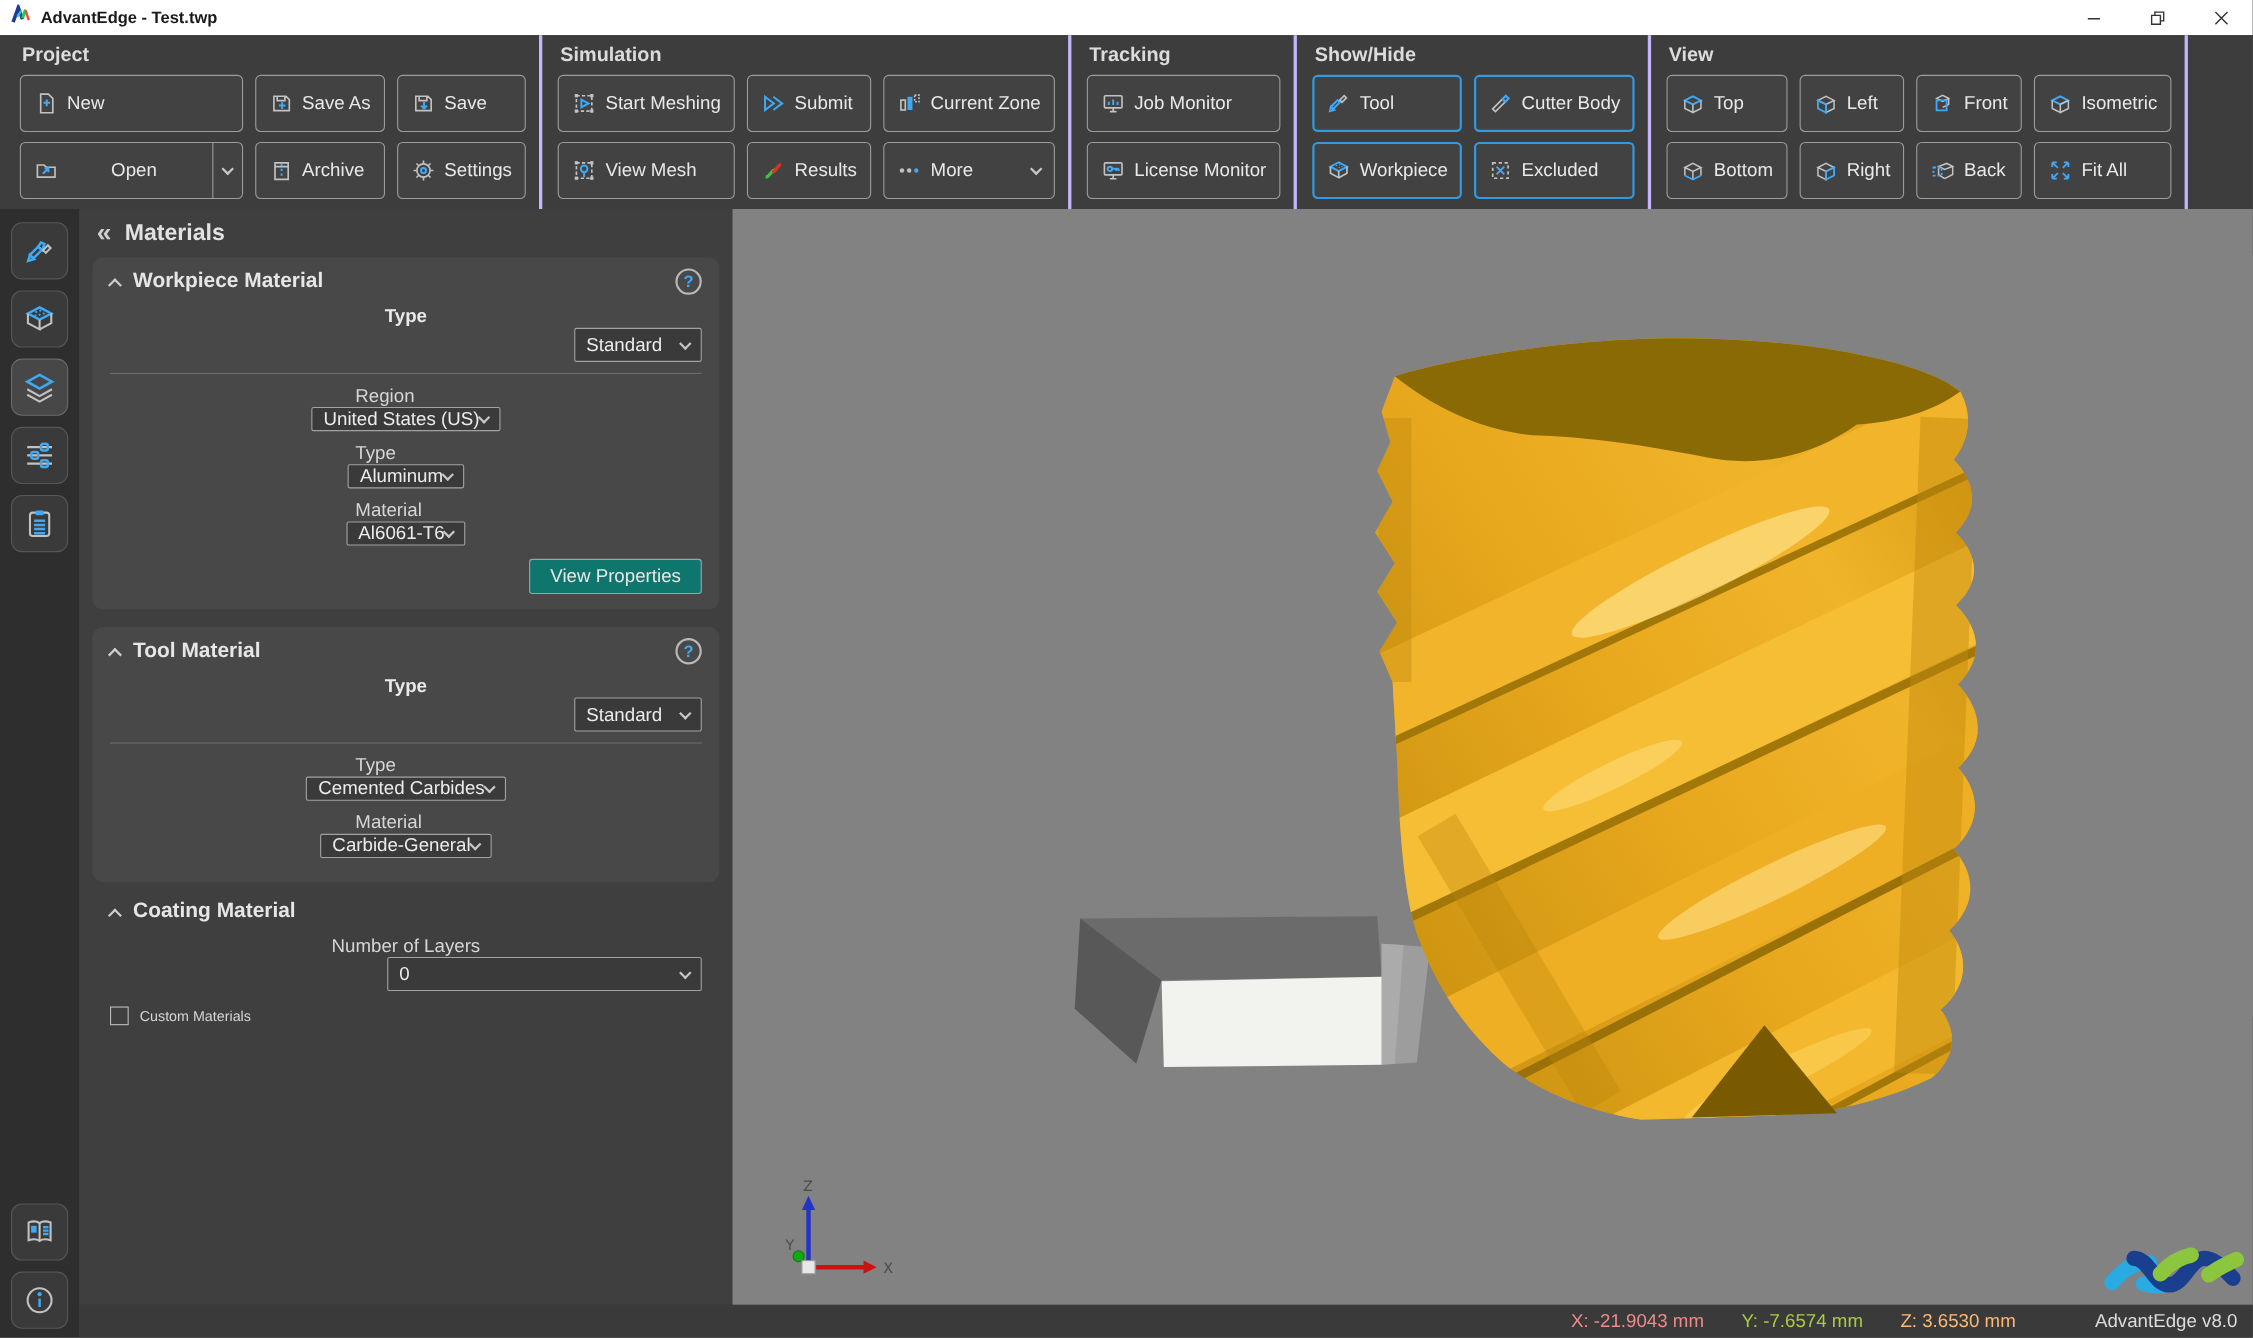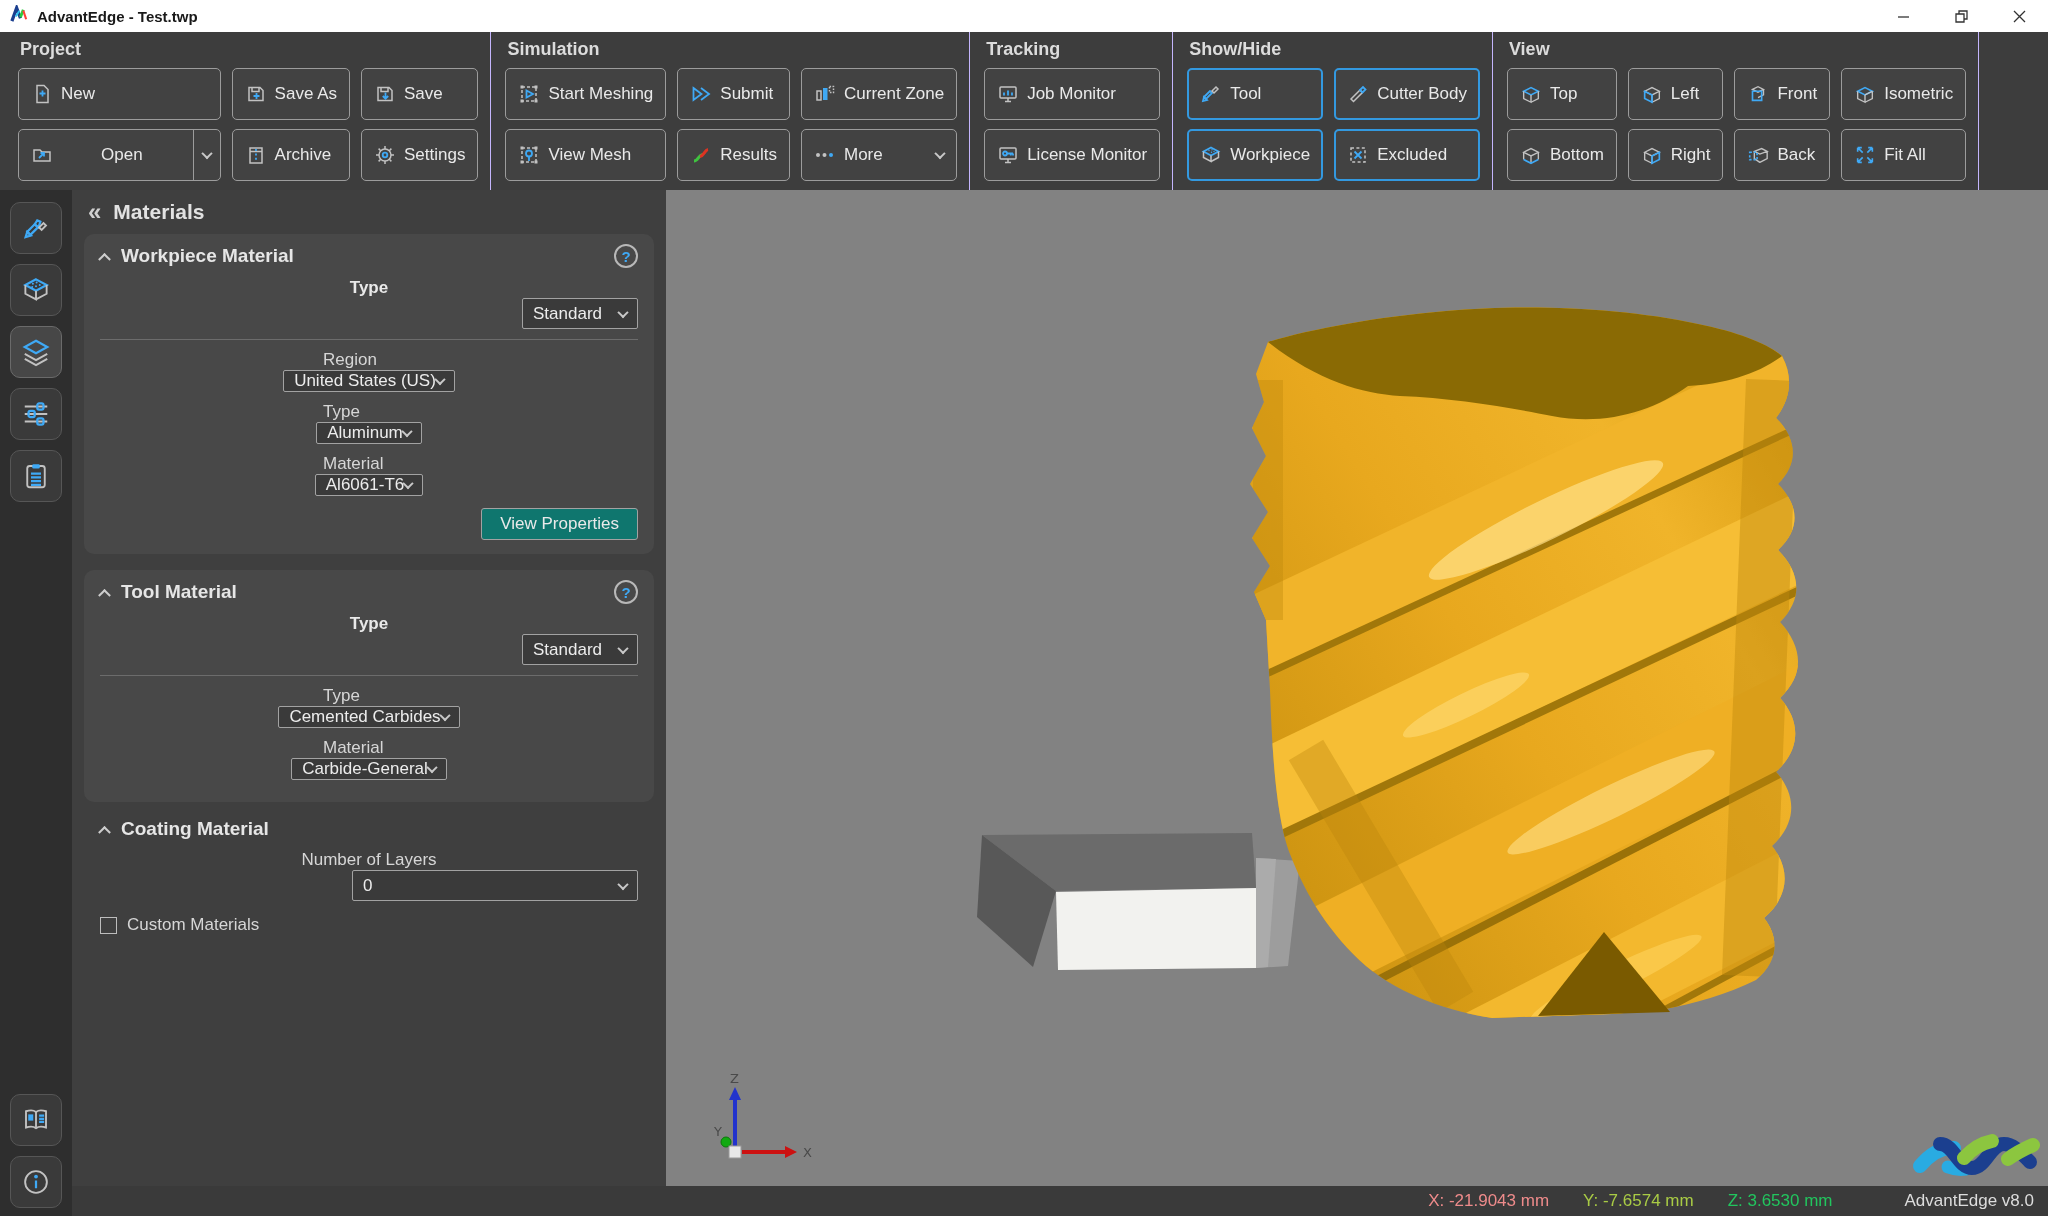--- a/index.html
+++ b/index.html
@@ -8,21 +8,21 @@
 
   
   .titlebar { height:32px; background:#ffffff; display:flex; align-items:center; padding-left:10px; }
   .titlebar .app-title { font-size:15px; color:#191919; margin-left:8px;font-weight:bold; }
   .win-controls { margin-left:auto; display:flex; height:100%; }
   .win-btn { width:58px; height:100%; display:flex; align-items:center; justify-content:center; cursor:pointer; }
   .win-btn svg { stroke:#333; stroke-width:1.3; fill:none; }
 
   
   .ribbon { height:158px; background:#3d3d3d; display:flex; padding:0 4px; }
-  .rsection { display:flex; flex-direction:column; padding:6px 12px 8px 14px; border-right:1px solid #c4b5fd; }
+  .rsection { display:flex; flex-direction:column; padding:6px 12px 8px 14px; border-right:3px solid #c4b5fd; }
   .rsection-title { color:#dcdcdc; font-weight:bold; font-size:18px; margin:1px 0 8px 2px; }
   .btn-grid { display:grid; grid-auto-flow:column; grid-template-rows:52px 52px; gap:9px 11px; }
   .rbtn { display:flex; align-items:center; gap:8px; padding:0 12px; background:#424242;
           border:1px solid #9c9c9c; border-radius:5px; color:#e9e9e9; font-size:17px;
           white-space:nowrap; cursor:pointer; }
   .rbtn.active { border:2px solid #3399e0; padding:0 11px; }
   .rbtn svg { flex:none; }
   .rbtn .grow { flex:1; }
   .split-seg { align-self:stretch; display:flex; align-items:center; padding:0 9px; margin-left:2px;
                border-left:1px solid #9c9c9c; }
@@ -58,31 +58,31 @@
   .row .lbl.bold { font-weight:bold; color:#e9e9e9; width:auto; }
   .dd { flex:1; height:31px; background:#3a3a3a; border:1px solid #a2a2a2; border-radius:2px;
         display:flex; align-items:center; padding:0 10px; color:#ececec; font-size:17px; cursor:pointer; }
   .dd .chev-down { margin-left:auto; }
   .dd.small { flex:none; width:116px; margin-left:auto; }
   .dd.half { flex:none; width:286px; margin-left:auto; }
   .sep { border:none; border-top:1px solid #6c6c6c; margin:10px 0; }
   .vp-btn { margin:12px 0 2px auto; display:block; background:#0f766e; border:1px solid #a2a2a2;
             border-radius:3px; color:#e9e9e9; font-size:17px; padding:5px 18px;
             font-family:"Liberation Sans",sans-serif; cursor:pointer; }
-  .cb-row { display:flex; align-items:center; gap:10px; margin:14px 0 4px 0; color:#d6d6d6; font-size:17px; }
+  .cb-row { display:flex; align-items:center; gap:10px; margin:14px 0 4px 0; color:#d6d6d6; font-size:13px; }
   .cb { width:17px; height:17px; border:1.5px solid #bdbdbd; background:transparent; cursor:pointer; }
 
   
   .viewport { width:1382px; height:996px; background:#828282; position:relative; }
   .viewport svg { position:absolute; inset:0; }
   .statusbar { height:30px; background:#3a3a3a; display:flex; align-items:center; font-size:17px;
                padding:0 10px; }
   .coord { margin-left:34px; }
   .coord.first { margin-left:auto; }
-  .coord-x { color:#ee8b8b; } .coord-y { color:#a9cb45; } .coord-z { color:#22c55e; }
+  .coord-x { color:#ee8b8b; } .coord-y { color:#a9cb45; } .coord-z { color:#fdba74; }
   .version { color:#dcdcdc; margin-left:72px; margin-right:4px; }
 
   .icon-gray { stroke:#c2c2c2; fill:none; stroke-width:1.5; }
   .icon-blue { stroke:#3fa9f5; fill:none; stroke-width:1.8; }
 </style>
 </head>
 <body>
 
 <div class="titlebar">
   <span>

